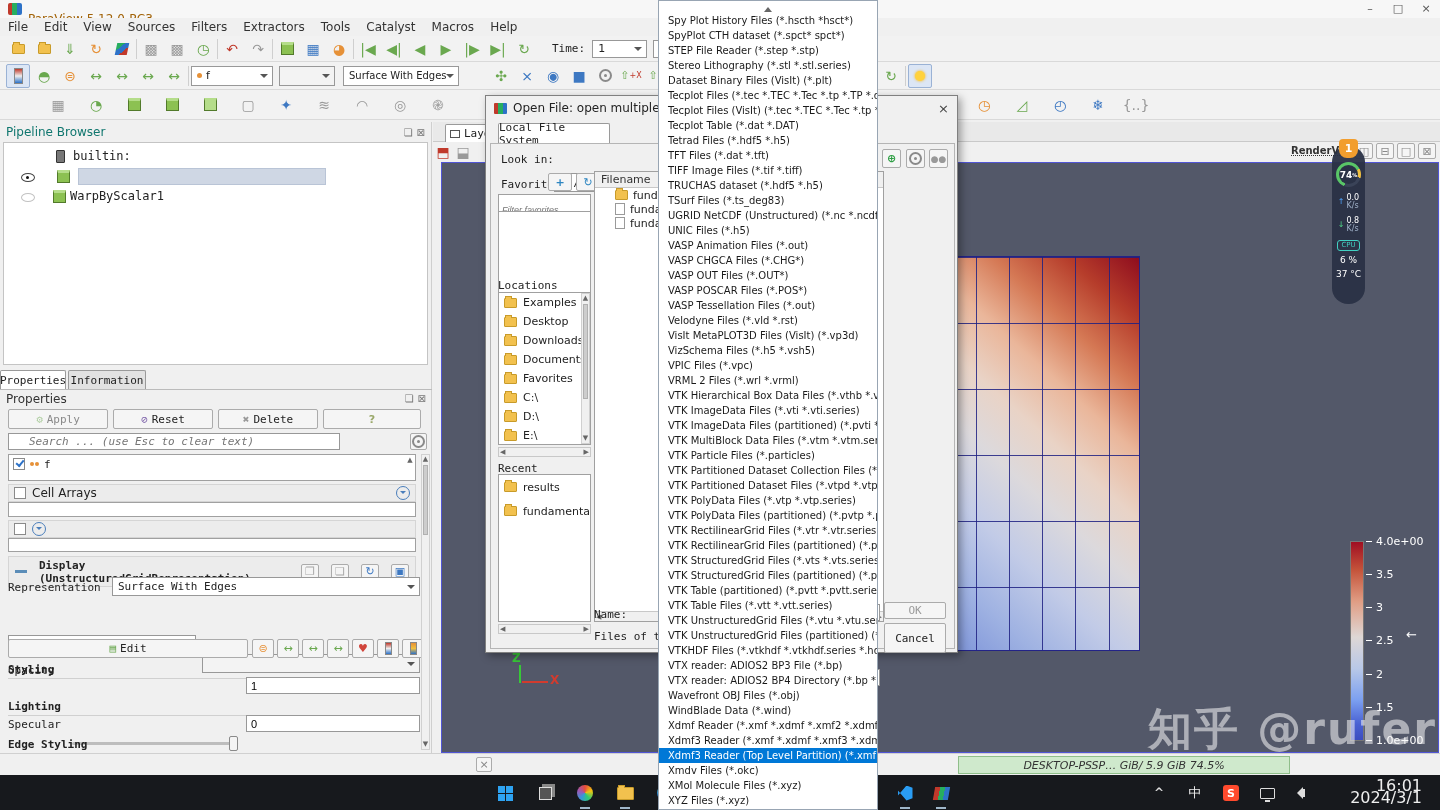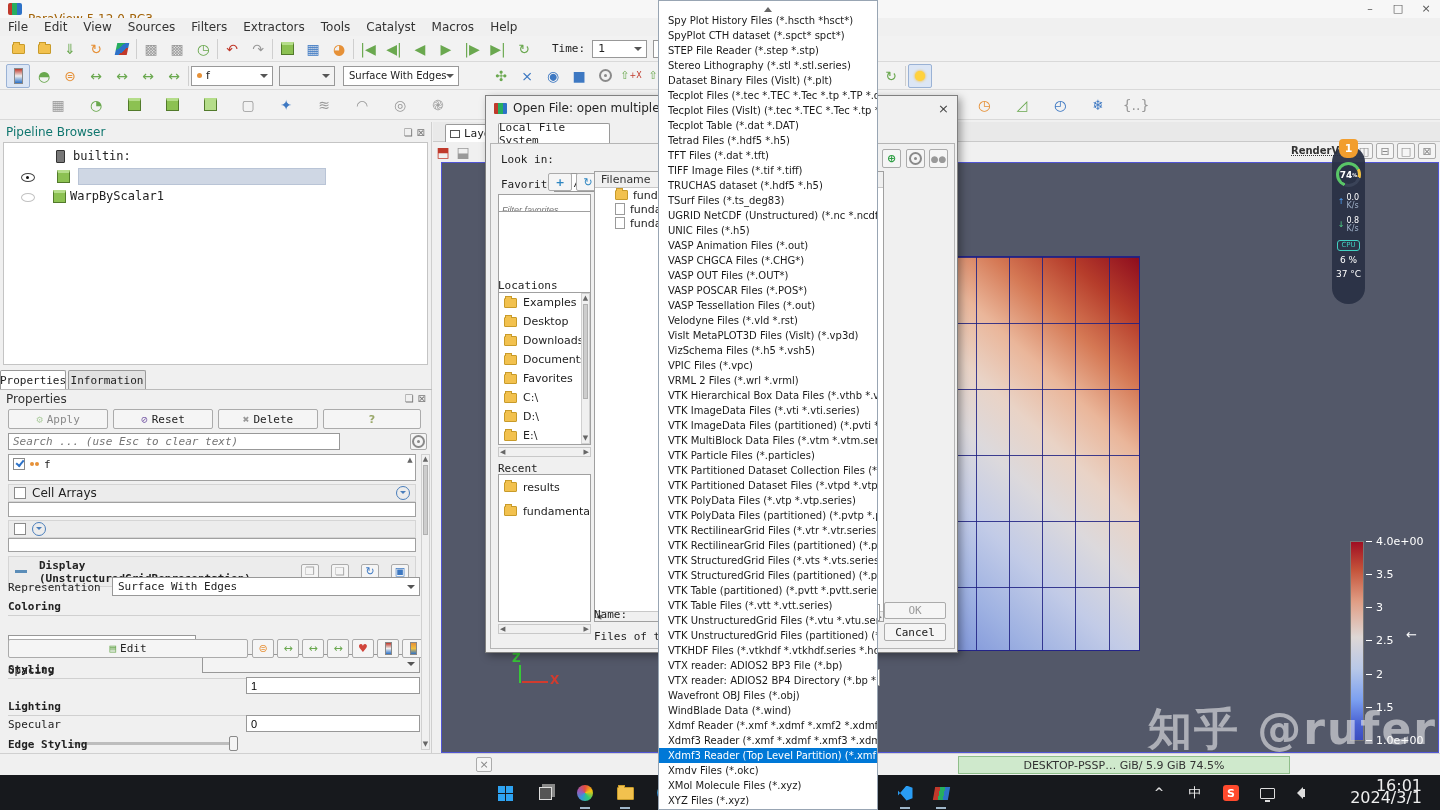--- a/index.html
+++ b/index.html
@@ -310,21 +310,21 @@
         <span style="color:#7a5ea8;margin-right:4px;">⊘</span>
         <span>Reset</span>
       </div>
     <div class="btn a mono" style="left:218px;top:41px;width:100px;height:20px;">
         <span class="gr" style="margin-right:4px;">✖</span>
         <span>Delete</span>
       </div>
     <div class="btn a" style="left:323px;top:41px;width:98px;height:20px;color:#9aa86a;font-weight:bold;">
         <span>?</span>
       </div>
-    <input class="a mono" style="left: 8px; top: 65px; width: 332px; height: 17px; border: 1px solid rgb(152, 152, 152); font-size: 11px; font-style: italic; color: rgb(153, 153, 153); padding: 0px 4px;" placeholder="Search ... (use Esc to clear text)">
+    <input class="a mono" style="left: 8px; top: 65px; width: 332px; height: 17px; border: 1px solid rgb(152, 152, 152); font-size: 11px; font-style: italic; color: rgb(153, 153, 153); padding: 0px 20px;" placeholder="Search ... (use Esc to clear text)">
     <div class="a btn" style="left:410px;top:65px;width:17px;height:17px;">
         <span class="gear"></span>
       </div>
 
     <div class="a listbox" style="left:8px;top:86px;width:408px;height:27px;">
       <div class="r" style="height:16px;gap:5px;padding-left:4px;margin-top:1px;">
         <span class="chk on"></span>
         <span style="display:flex;gap:1px;">
             <span style="width:4px;height:4px;background:#e69138;border-radius:50%;"></span>
             <span style="width:4px;height:4px;background:#e69138;border-radius:50%;"></span>
@@ -353,21 +353,20 @@
       <span class="btn" style="width:18px;height:15px;color:#aaa;">❐</span>
       <span class="btn" style="width:18px;height:15px;color:#aaa;">❏</span>
       <span class="btn bl" style="width:18px;height:15px;">↻</span>
       <span class="btn bl" style="width:18px;height:15px;">▣</span>
     </div>
 
     <div class="a mono" style="left:8px;top:213px;font-size:11px;">Representation</div>
     <div class="combo a" style="left:112px;top:209px;width:308px;height:19px;">
         <span class="mono">Surface With Edges</span>
       </div>
-    <div class="a mono" style="left:8px;top:232px;font-size:11px;font-weight:bold;border-bottom:1px solid #d0d0d0;width:412px;padding-bottom:2px;">Coloring</div>
     <div class="combo a" style="left:8px;top:248px;width:188px;height:19px;">
         <span style="width:5px;height:5px;background:#e69138;border-radius:50%;margin-right:4px;flex:none;"></span>
         <span class="mono">f</span>
       </div>
     <div class="combo dis a" style="left:202px;top:248px;width:218px;height:19px;"></div>
     <div class="btn a mono" style="left:8px;top:271px;width:240px;height:19px;">
         <span class="g" style="margin-right:4px;">▤</span>
         <span>Edit</span>
       </div>
     <div class="btn a or" style="left:252px;top:271px;width:22px;height:19px;">⊜</div>
@@ -463,21 +462,21 @@
     </div>
     <div class="a" style="left:964px;top:464px;color:#fff;font-size:13px;">←</div>
     <div class="a" style="left:70px;top:488px;color:#37c837;font-size:12px;font-weight:bold;">Z</div>
     <div class="a" style="left:77px;top:502px;width:2px;height:18px;background:#37c837;"></div>
     <div class="a" style="left:80px;top:518px;width:26px;height:2px;background:#d23b2e;"></div>
     <div class="a" style="left:108px;top:510px;color:#d23b2e;font-size:12px;font-weight:bold;">X</div>
   </div>
 
   <div class="a" style="left:0;top:753px;width:1440px;height:22px;background:#f0f0f0;border-top:1px solid #d0d0d0;">
     <div class="btn a" style="left:476px;top:3px;width:16px;height:15px;color:#888;">×</div>
-    <div class="a r" style="left:958px;top:2px;width:332px;height:18px;background:#cfe9cc;border:1px solid #8fbe8a;justify-content:center;font-size:11px;color:#333;white-space:nowrap;overflow:hidden;">DESKTOP-PSSP…   GiB/ 5.9 GiB 74.5%</div>
+    <div class="a r" style="left:958px;top:2px;width:332px;height:18px;background:#cfe9cc;border:1px solid #8fbe8a;justify-content:center;font-size:11px;color:#333;white-space:nowrap;overflow:hidden;font-style:italic;">DESKTOP-PSSP…   GiB/ 5.9 GiB 74.5%</div>
   </div>
 
   <div class="a watermark">知乎 @rufer</div>
 
   <div class="a pill">
     <div class="shield">1</div>
     <div class="gauge">
         <div class="in">
           <span>74</span>
           <span style="font-size:5px;">%</span>
@@ -618,21 +617,21 @@
           <span>◀</span>
           <span>▶</span>
         </div>
     </div>
 
     <div class="a dlg-label" style="left:108px;top:512px;">Name:</div>
     <input class="a" style="left: 172px; top: 508px; width: 222px; height: 17px; border: 1px solid rgb(152, 152, 152);">
     <div class="a dlg-label" style="left:108px;top:534px;">Files of type:</div>
     <div class="combo a" style="left:172px;top:530px;width:222px;height:17px;"></div>
     <div class="btn a mono" style="left:398px;top:506px;width:62px;height:17px;color:#9a9a9a;">OK</div>
-    <div class="btn a mono" style="left:398px;top:527px;width:62px;height:18px;">Cancel</div>
+    <div class="btn a mono" style="left:398px;top:527px;width:62px;height:30px;">Cancel</div>
   </div>
 
   <div class="a taskbar">
     <div class="tk" style="left:492px;">
         <span class="win4">
           <div></div>
           <div></div>
           <div></div>
           <div></div>
         </span>

